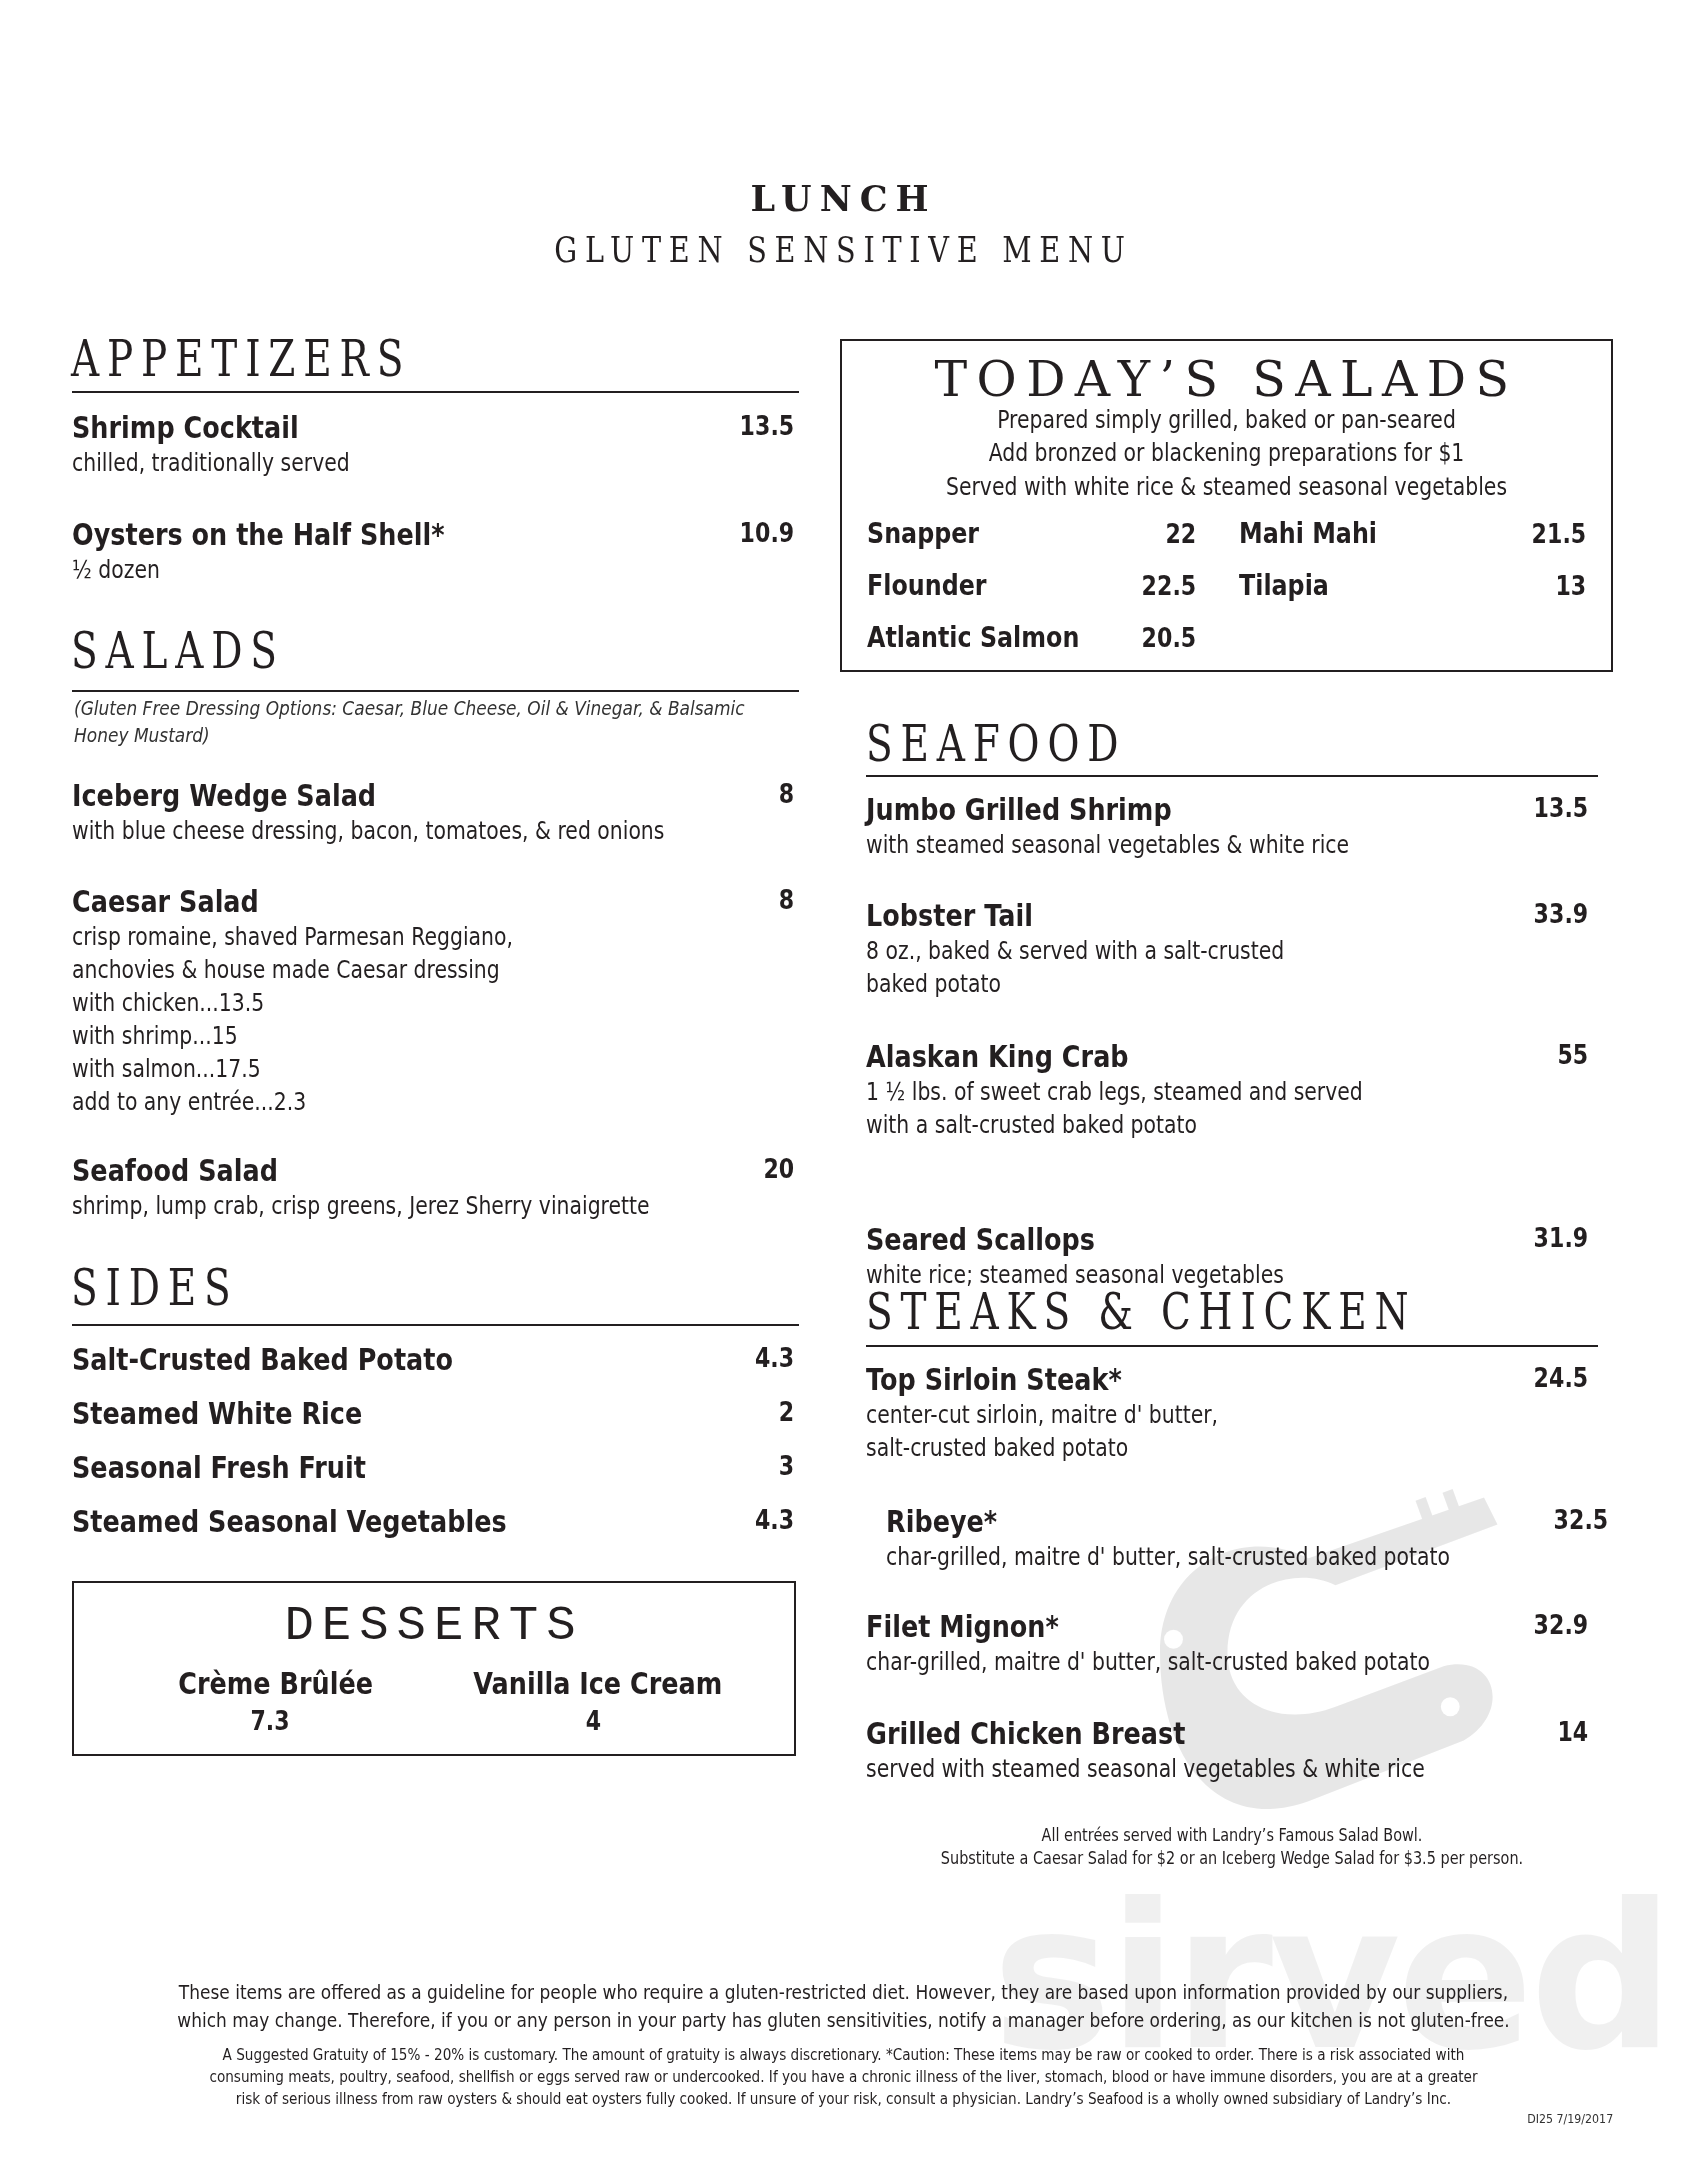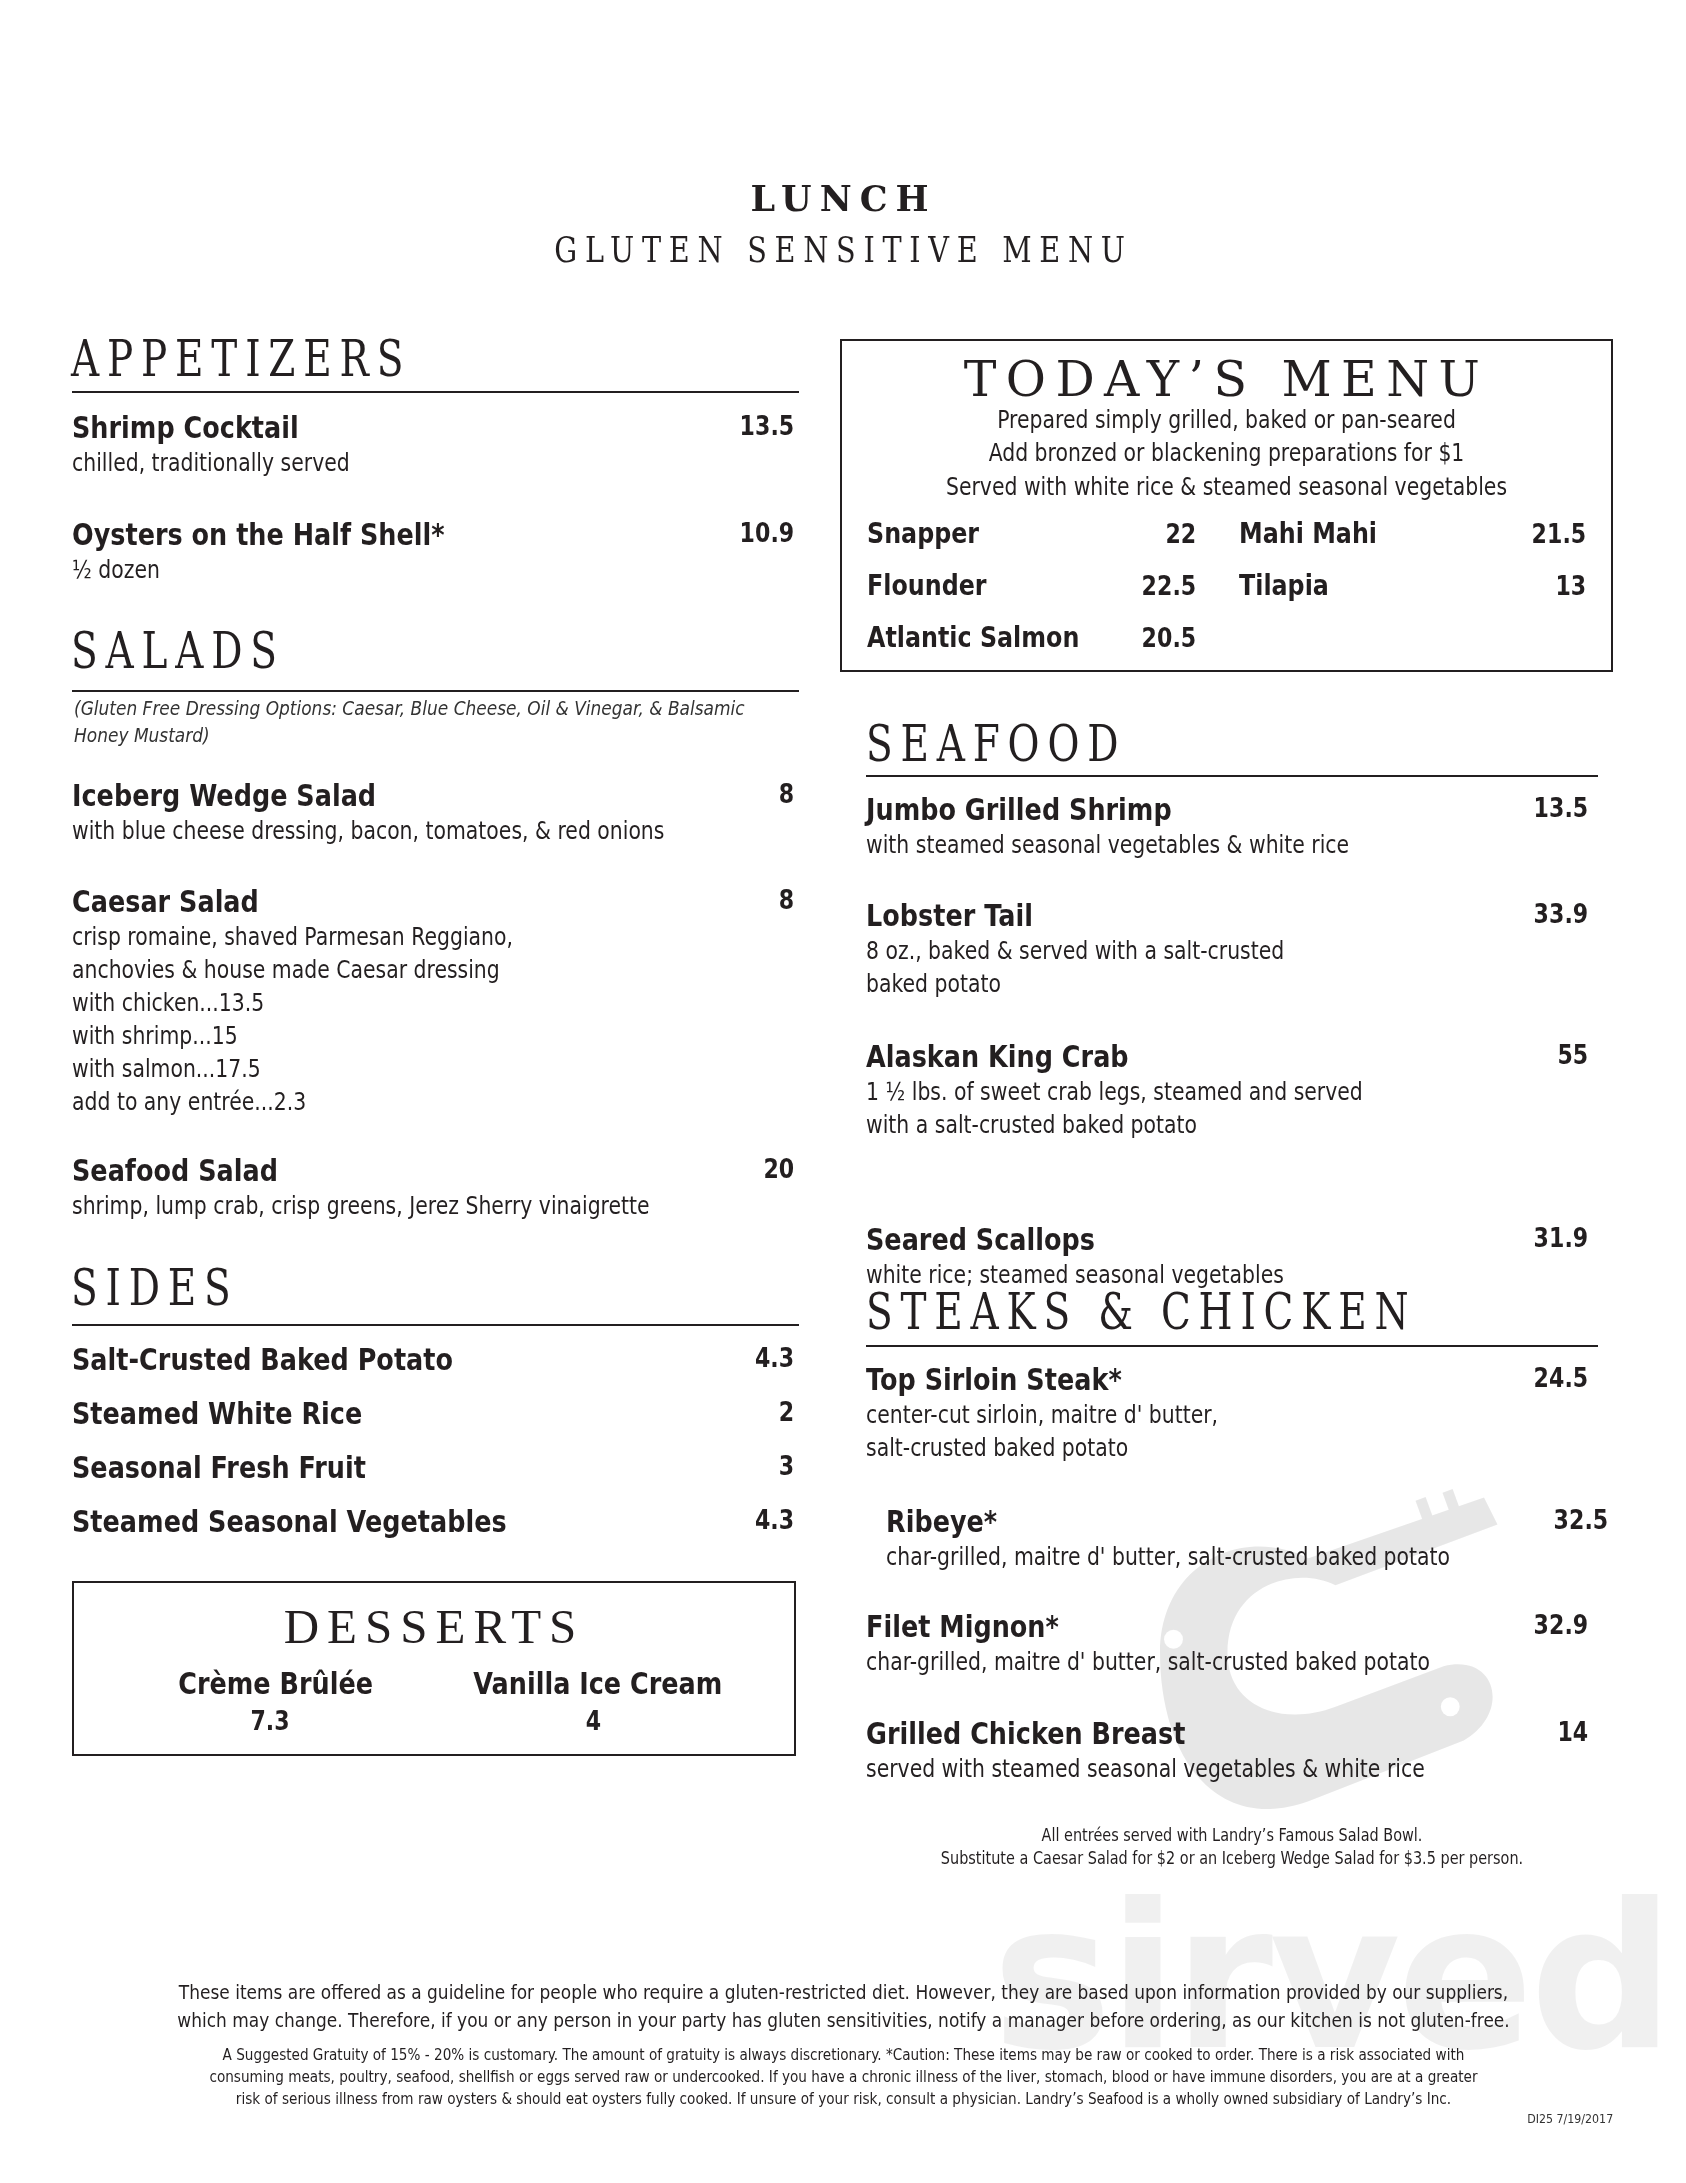--- a/index.html
+++ b/index.html
@@ -35,21 +35,21 @@
 
   .catch-title { left: 0; width: 100%; top: 13.5px; text-align: center; font-family: "DejaVu Serif", serif;
                  font-size: 49px; letter-spacing: 9.4px; line-height: 1; }
   .catch-sub { width: 100%; left: 0; text-align: center; font-size: 24px; line-height: 33px;
                transform: scaleX(0.85); }
   .fish-name { font-weight: bold; font-size: 28px; line-height: 1; transform-origin: left top; transform: scaleX(0.85);
                white-space: nowrap; }
   .fish-price { font-weight: bold; font-size: 26px; line-height: 1; text-align: right; transform-origin: right top;
                 transform: scaleX(0.85); white-space: nowrap; }
 
-  .dessert-title { left: 0; width: 100%; top: 19px; text-align: center; font-family: Liberation Serif, serif;
+  .dessert-title { left: 0; width: 100%; top: 19px; text-align: center; font-family: Liberation Mono, monospace;
                    font-size: 49px; letter-spacing: 8px; line-height: 1; }
   .dessert-col { text-align: center; }
   .dessert-name { font-weight: bold; font-size: 30px; line-height: 1; transform: scaleX(0.85); white-space: nowrap; }
   .dessert-price { font-weight: bold; font-size: 26px; line-height: 1; margin-top: 9.4px; transform: scaleX(0.85); }
 
   .entree-note { font-size: 17px; line-height: 23px; text-align: center; transform: scaleX(0.85); white-space: nowrap; }
 
   .disclaimer { font-size: 20px; line-height: 28px; text-align: center; transform: scaleX(0.85); white-space: nowrap; }
   .fineprint { font-size: 16px; line-height: 22px; text-align: center; transform: scaleX(0.85); white-space: nowrap; }
   .code { font-size: 13px; line-height: 1; transform: scaleX(0.85); transform-origin: right top; white-space: nowrap; color: #333; }
@@ -144,21 +144,21 @@
     <div class="dessert-name">Crème Brûlée</div>
     <div class="dessert-price">7.3</div>
   </div>
   <div class="abs dessert-col" style="left:378px; top:86px; width:283px;">
     <div class="dessert-name">Vanilla Ice Cream</div>
     <div class="dessert-price">4</div>
   </div>
 </div>
 
 <div class="abs box" style="left:840px; top:339px; width:773px; height:333px;">
-  <div class="abs catch-title">TODAY’S MENU</div>
+  <div class="abs catch-title">TODAY’S SALADS</div>
   <div class="abs catch-sub" style="top:63px;">Prepared simply grilled, baked or pan-seared</div>
   <div class="abs catch-sub" style="top:96px;">Add bronzed or blackening preparations for $1</div>
   <div class="abs catch-sub" style="top:130px;">Served with white rice &amp; steamed seasonal vegetables</div>
 
   <div class="abs fish-name" style="left:25px; top:179px;">Snapper</div>
   <div class="abs fish-price" style="right:415px; top:180px;">22</div>
   <div class="abs fish-name" style="left:397px; top:179px;">Mahi Mahi</div>
   <div class="abs fish-price" style="right:25px; top:180px;">21.5</div>
 
   <div class="abs fish-name" style="left:25px; top:231px;">Flounder</div>

